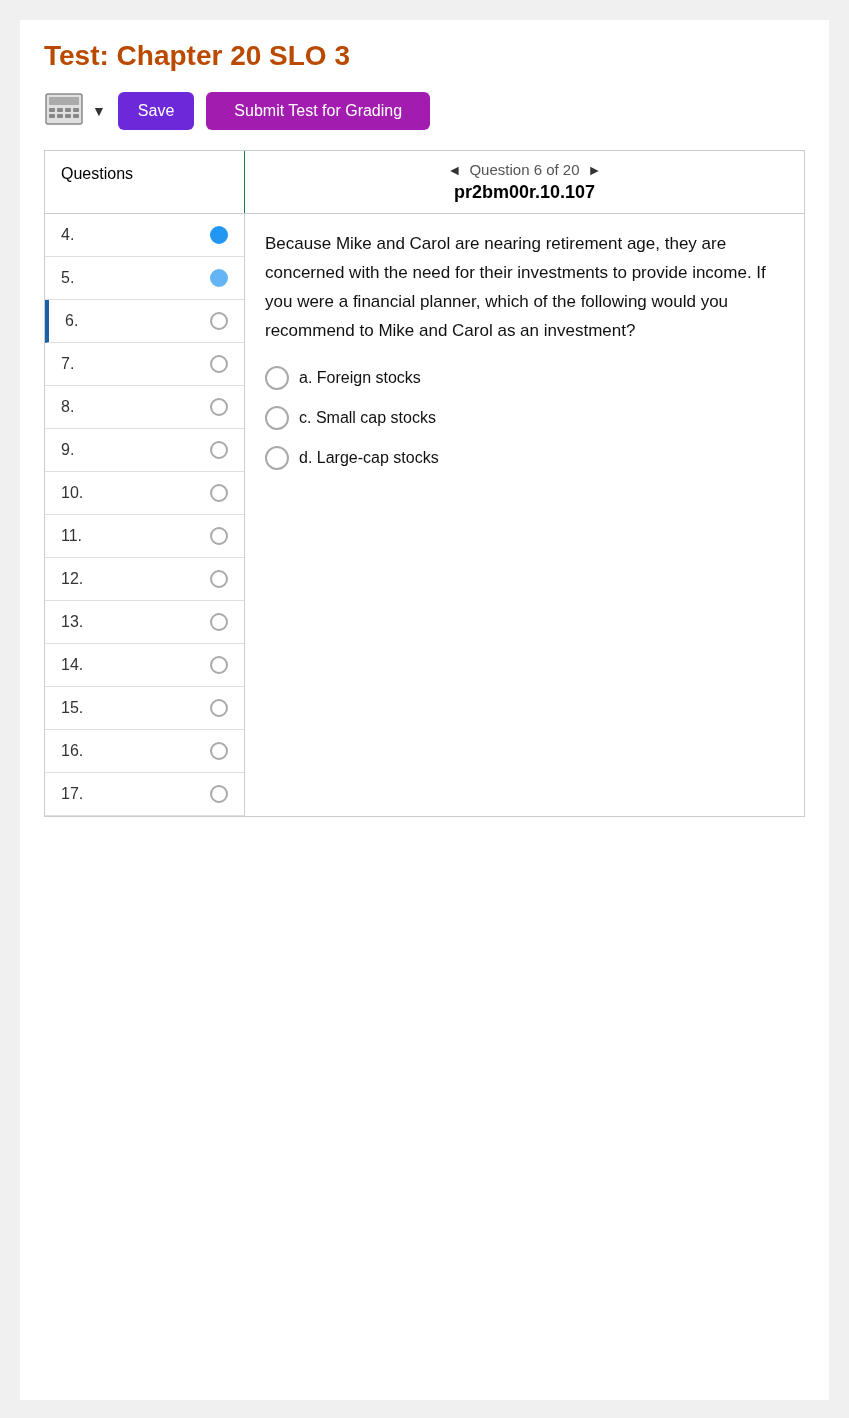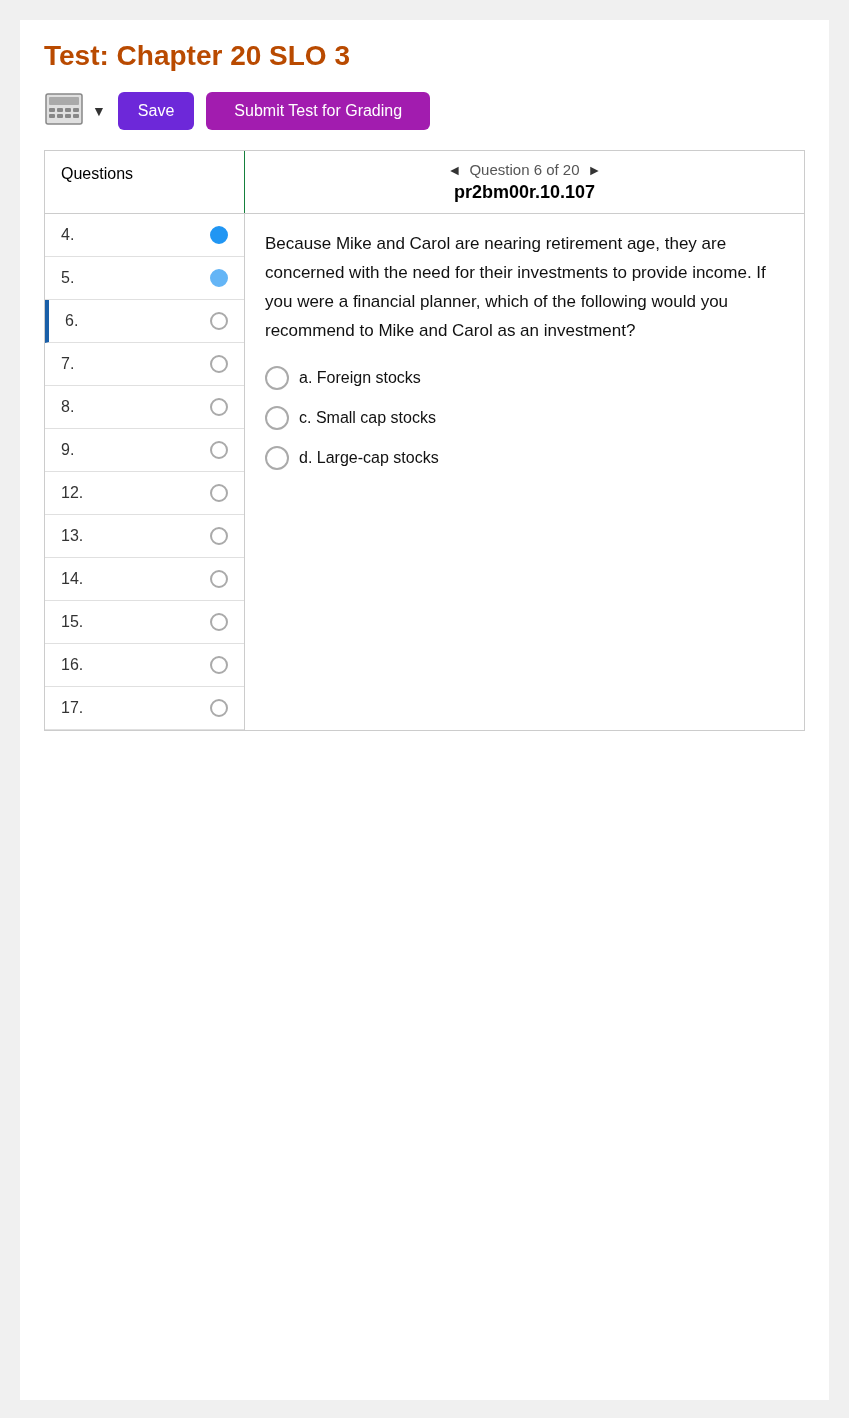--- a/index.html
+++ b/index.html
@@ -233,21 +233,29 @@
         <div class="question-item">
           <span class="q-num">8.</span>
           <span class="radio-dot"></span>
         </div>
 
         <div class="question-item">
           <span class="q-num">9.</span>
           <span class="radio-dot"></span>
         </div>
 
-
+        <div class="question-item">
+          <span class="q-num">10.</span>
+          <span class="radio-dot"></span>
+        </div>
+
+        <div class="question-item">
+          <span class="q-num">11.</span>
+          <span class="radio-dot"></span>
+        </div>
 
         <div class="question-item">
           <span class="q-num">12.</span>
           <span class="radio-dot"></span>
         </div>
 
         <div class="question-item">
           <span class="q-num">13.</span>
           <span class="radio-dot"></span>
         </div>

